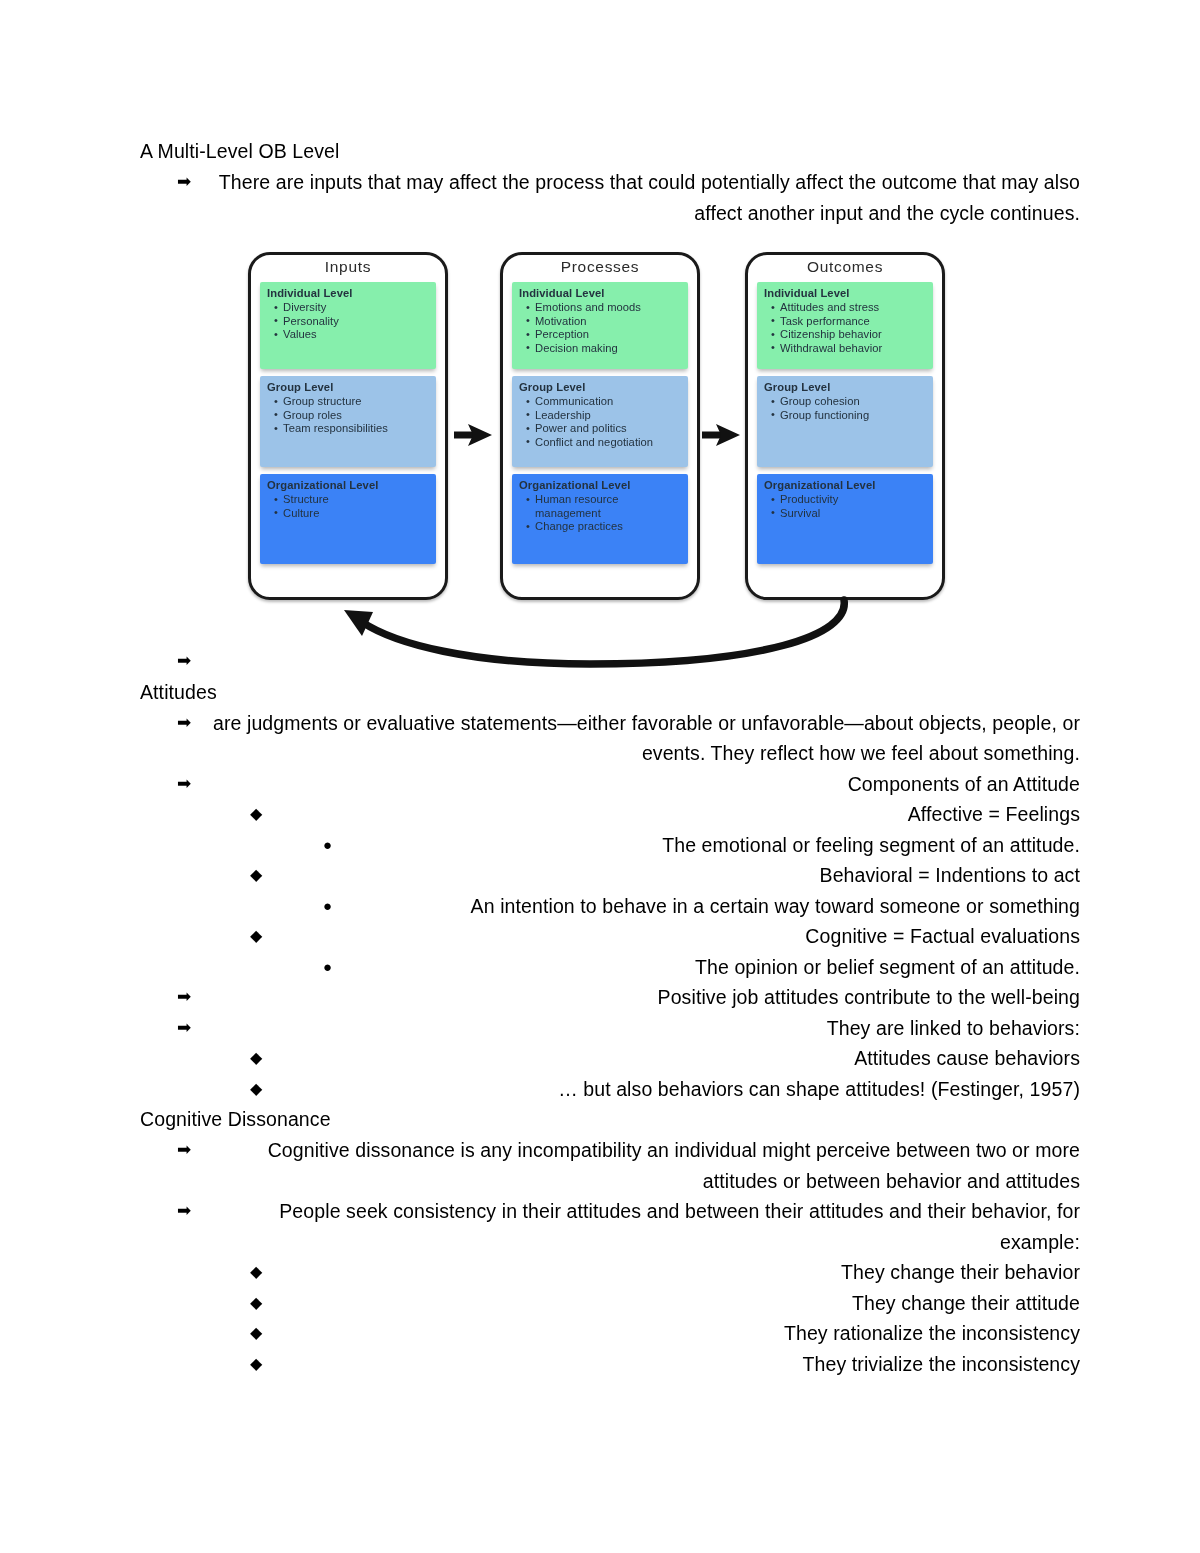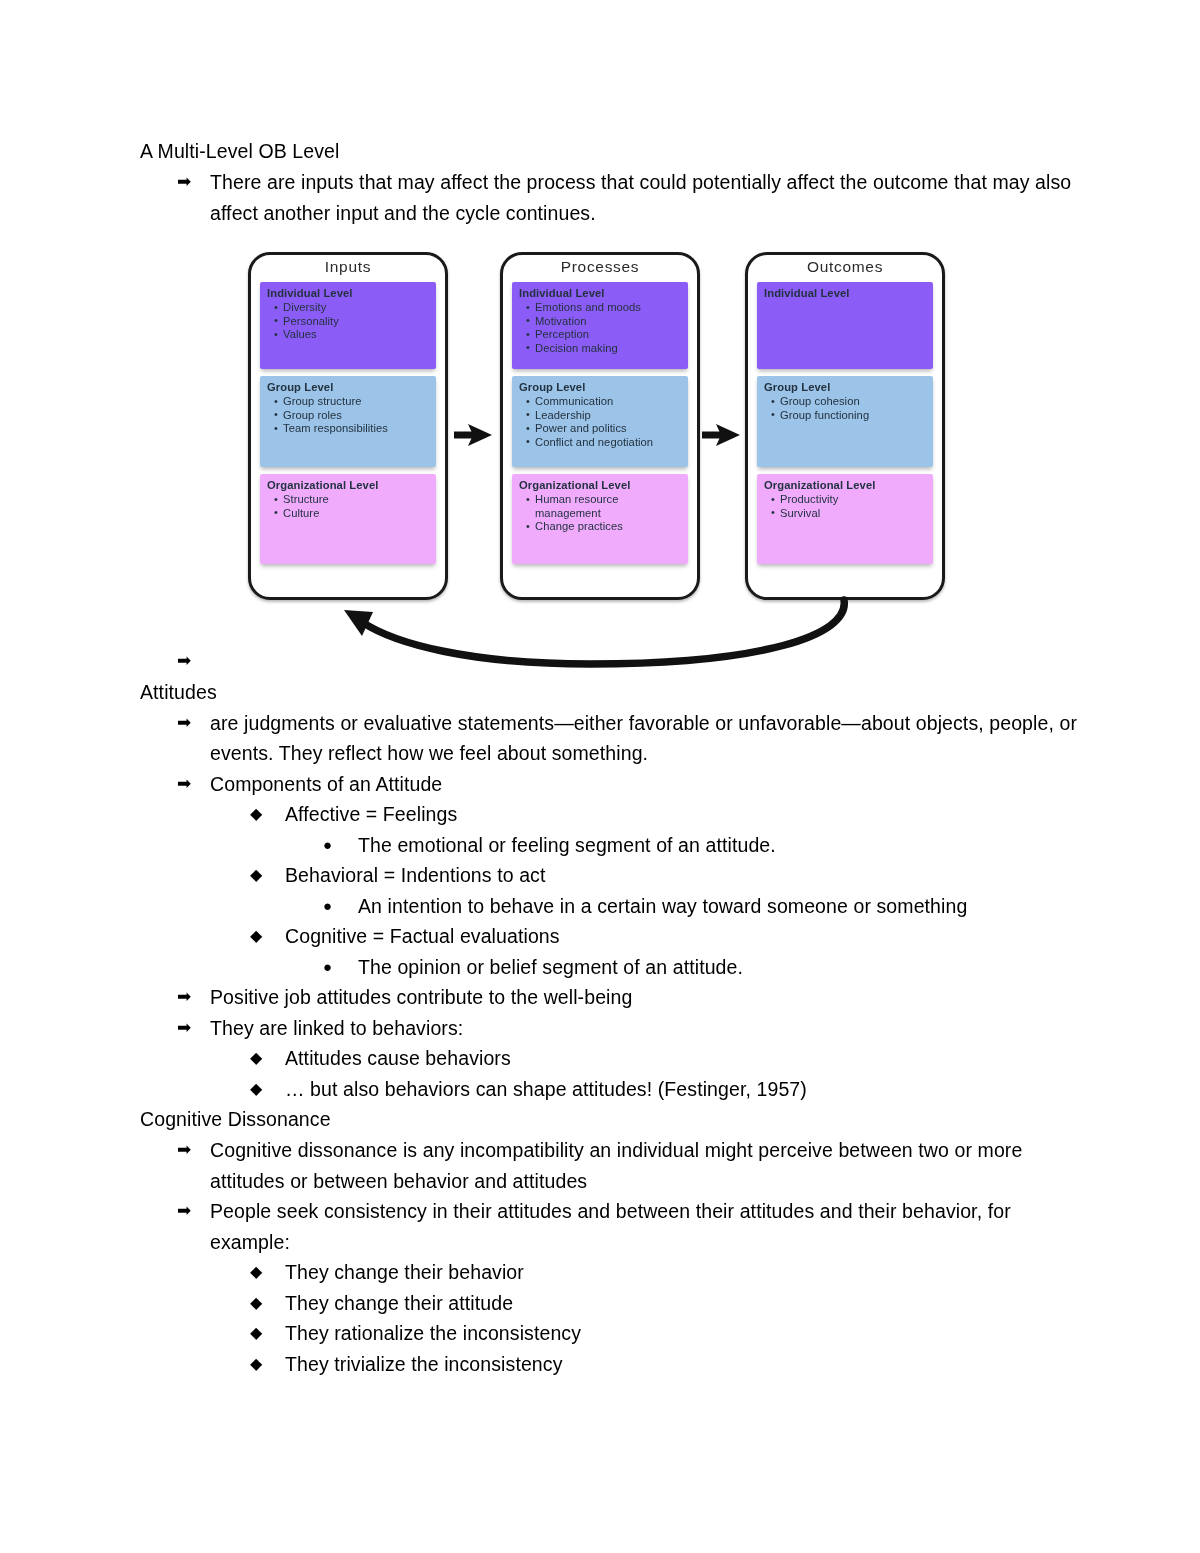--- a/index.html
+++ b/index.html
@@ -41,21 +41,21 @@
     align-items: flex-start;
     font-size: 19.5px;
     line-height: 30.5px;
     letter-spacing: 0.1px;
   }
   .li .bullet {
     flex: 0 0 auto;
     text-align: left;
     color: #000;
   }
-  .li .txt { flex: 1 1 auto; }
+  .li .txt { flex: 1 1 auto; text-align: right; }
 
   
   .lvl1 { margin-left: 37px; }
   .lvl1 > .bullet { width: 33px; font-size: 17px; line-height: 30.5px; }
 
   
   .lvl2 { margin-left: 110px; }
   .lvl2 > .bullet { width: 35px; font-size: 16px; line-height: 30.5px; }
 
   
@@ -95,23 +95,23 @@
     font-family: "Liberation Sans", sans-serif;
   }
 
   .band {
     margin: 0 9px 7px 9px;
     padding: 4px 6px 5px 7px;
     border-radius: 2px;
     box-shadow: 0 3px 4px -1px rgba(0,0,0,0.30);
     overflow: hidden;
   }
-  .band.individual { background: #8b5cf6; height: 87px; }
+  .band.individual { background: #86efac; height: 87px; }
   .band.group      { background: #9CC3E8; height: 91px; }
-  .band.org        { background: #f0abfc; height: 90px; margin-bottom: 0; }
+  .band.org        { background: #3b82f6; height: 90px; margin-bottom: 0; }
 
   .band-title {
     font-size: 11.2px;
     font-weight: 600;
     color: #23323f;
     letter-spacing: 0.1px;
     line-height: 14px;
     margin-bottom: 1px;
   }
   .band ul {
@@ -213,20 +213,26 @@
           <li>Human resource management</li>
           <li>Change practices</li>
         </ul>
       </div>
     </div>
 
     <div class="panel p3">
       <div class="panel-title">Outcomes</div>
       <div class="band individual">
         <div class="band-title">Individual Level</div>
+        <ul>
+          <li>Attitudes and stress</li>
+          <li>Task performance</li>
+          <li>Citizenship behavior</li>
+          <li>Withdrawal behavior</li>
+        </ul>
       </div>
       <div class="band group">
         <div class="band-title">Group Level</div>
         <ul>
           <li>Group cohesion</li>
           <li>Group functioning</li>
         </ul>
       </div>
       <div class="band org">
         <div class="band-title">Organizational Level</div>

